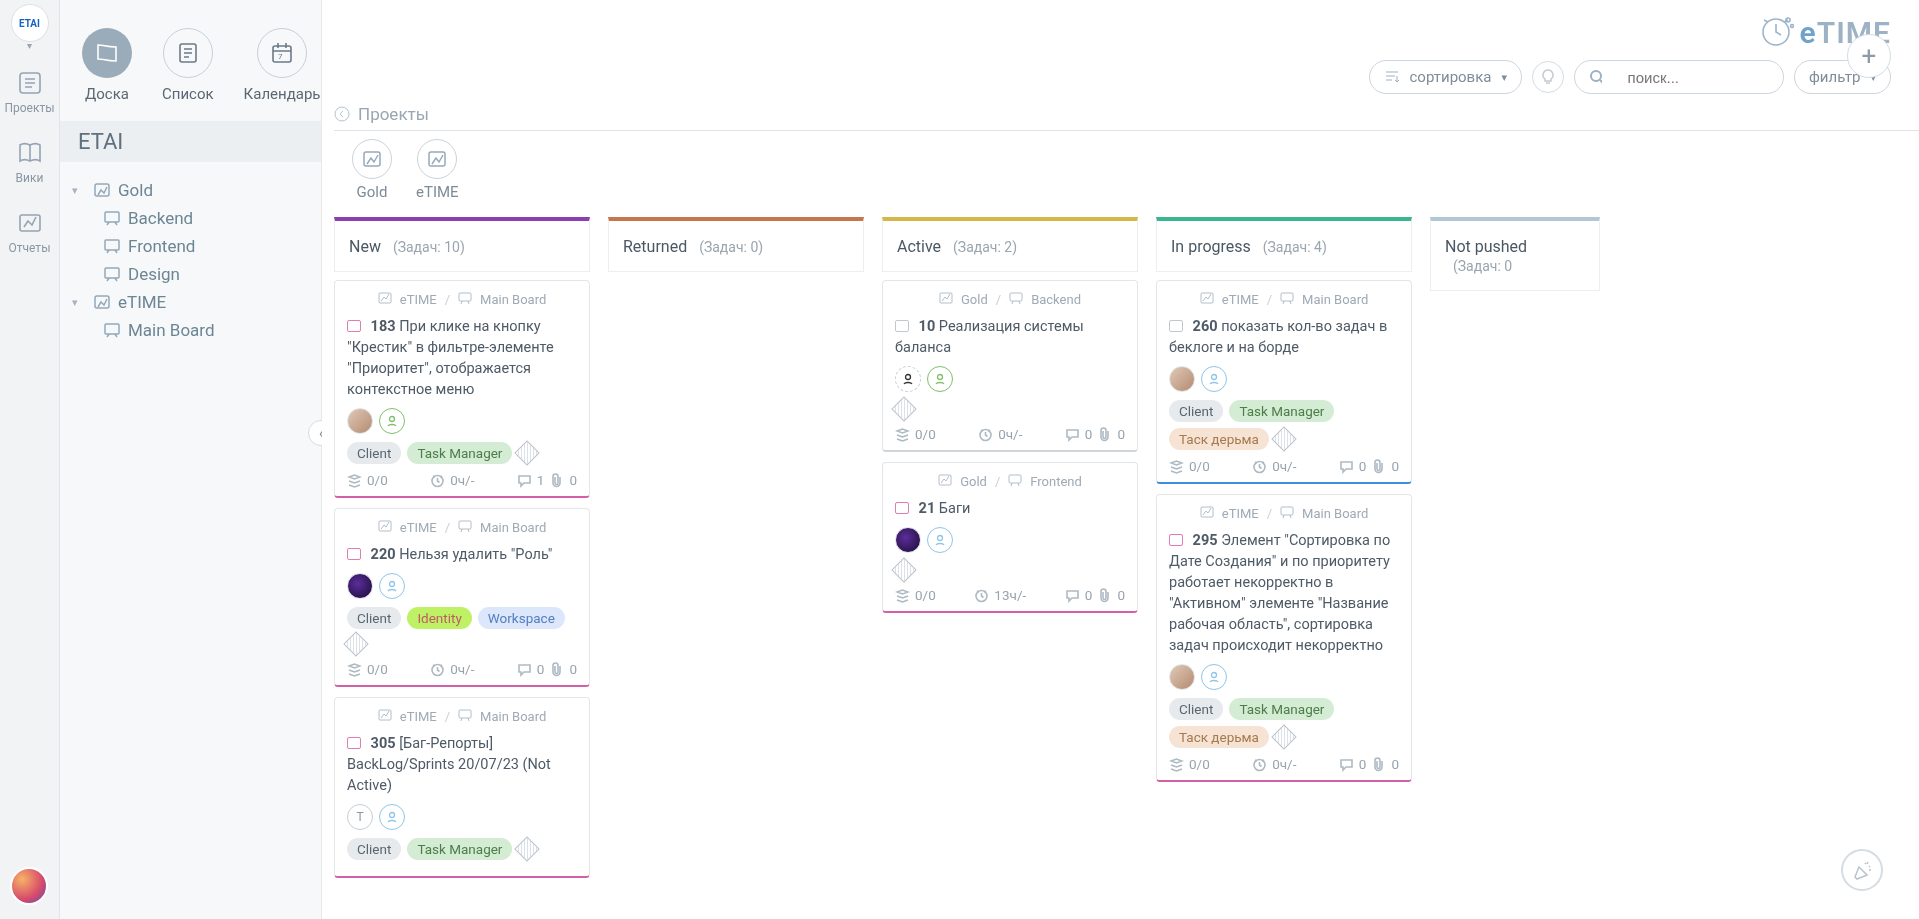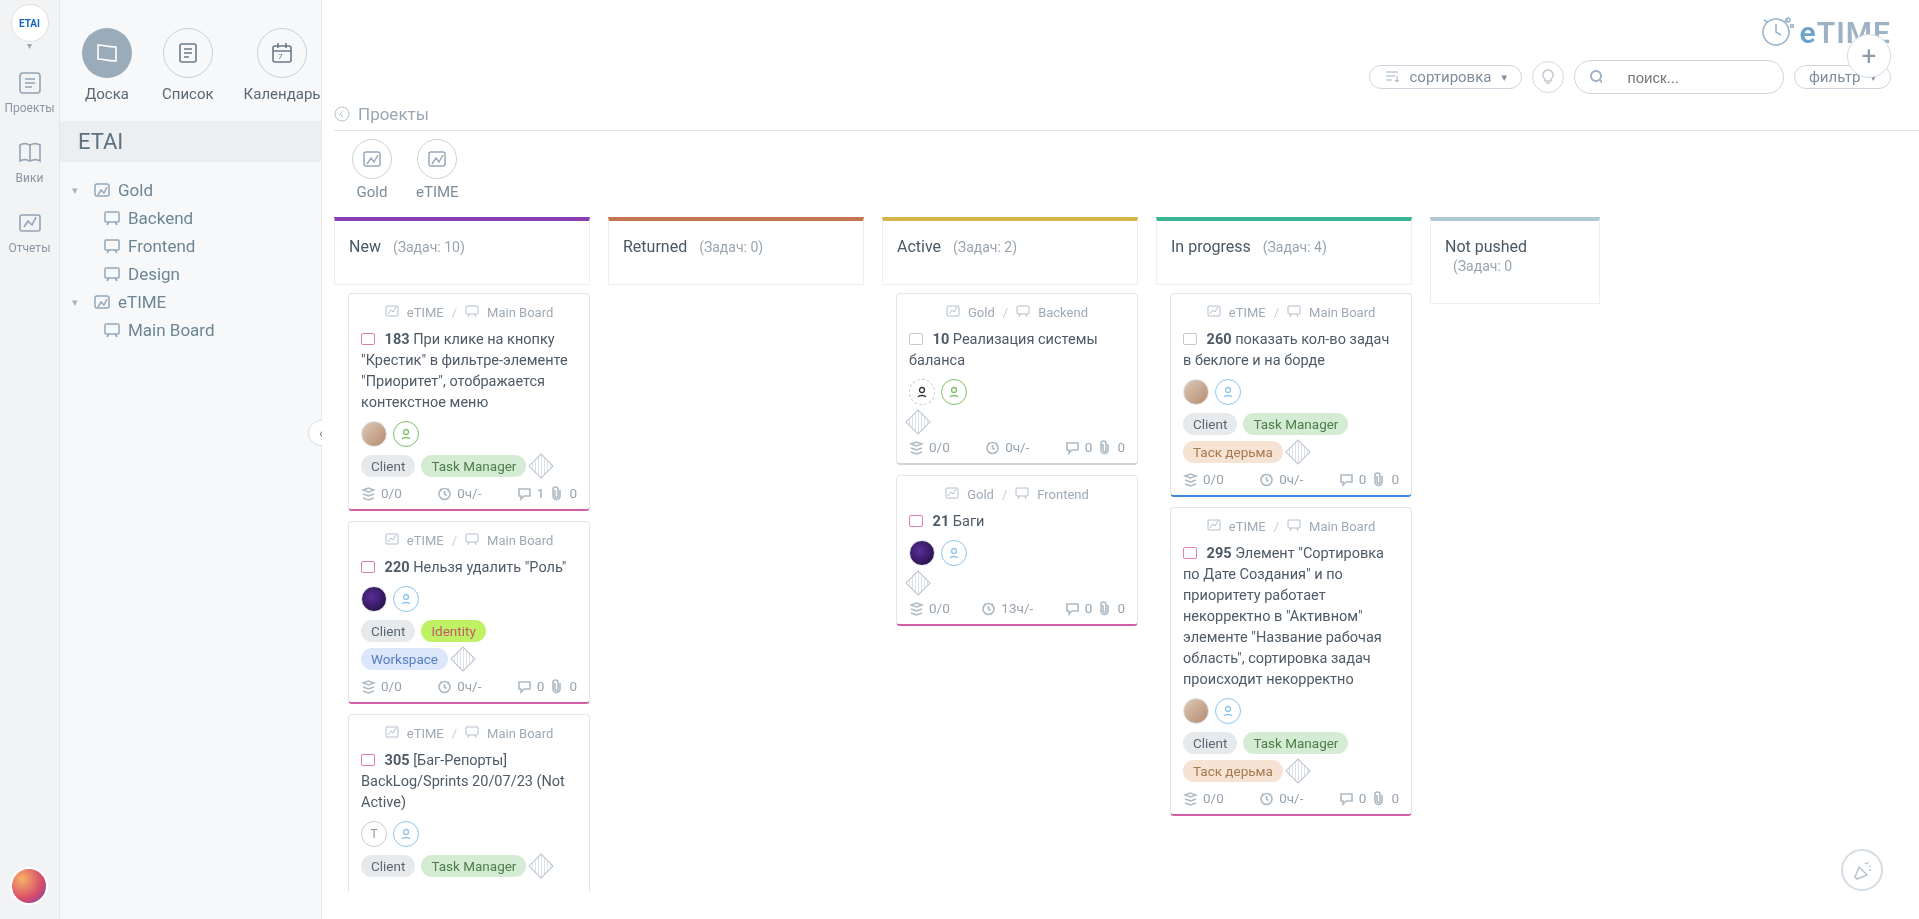--- a/index.html
+++ b/index.html
@@ -70,21 +70,21 @@
 .brand { display:flex; align-items:center; gap:6px; color:#9eb2c6; font-size:30px; font-weight:600; letter-spacing:1px; }
 .brand svg { width:36px; height:36px; stroke:#9bb5cb; fill:none; stroke-width:1.6; }
 
 .toolbar { display:flex; align-items:center; justify-content:flex-end; padding: 6px 28px 4px; gap:10px; }
 .add-btn {
   width:44px; height:44px; border-radius:50%; border:1.5px solid #d4dce3;
   display:flex; align-items:center; justify-content:center; cursor:pointer;
   color:#8e9aa6; font-size:26px; background:#fff;
 }
 .sort-btn, .filter-btn {
-  height:24px; border:1.5px solid #cdd6de; border-radius:22px; background:#fff;
+  height:34px; border:1.5px solid #cdd6de; border-radius:22px; background:#fff;
   display:flex; align-items:center; padding:0 14px; gap:10px; cursor:pointer;
   color:#7f8c99; font-size:15px;
 }
 .sort-btn svg, .filter-btn svg { width:16px; height:16px; stroke:#9fb0c1; fill:none; }
 .assistant-btn {
   width:32px; height:32px; border-radius:50%; border:1.5px solid #d5dce2;
   display:flex; align-items:center; justify-content:center; color:#c1cbd4;
 }
 .search-wrap {
   height:34px; border:1.5px solid #cdd6de; border-radius:22px; background:#fff;
@@ -103,30 +103,30 @@
   width:40px; height:40px; border:1.5px solid #c9d3db; border-radius:50%;
   display:flex; align-items:center; justify-content:center; margin:0 auto 4px;
 }
 .proj-chip svg { width:20px; height:20px; stroke:#97a9ba; fill:none; stroke-width:1.5; }
 
 
 .board { display:flex; gap:18px; padding:4px 0 0 12px; overflow-x:auto; height:calc(100% - 240px); }
 .col { width:256px; flex:0 0 256px; }
 .col:last-child { width:170px; flex:0 0 170px; }
 .col-header {
-  border-top:4px solid; padding:16px 14px 28px; font-size:16px; color:#4a5865;
+  border-top:4px solid; padding:16px 14px 15px; font-size:16px; color:#4a5865;
   border-bottom:1px solid #eceff2; margin-bottom:8px;
   border-left:1px solid #eceff2; border-right:1px solid #eceff2;
 }
 .col-header .count { color:#9aa5af; font-size:14px; margin-left:8px; }
 .cards { display:flex; flex-direction:column; gap:10px; }
 
 .card {
   border:1px solid #e3e7ea; border-radius:4px; background:#fff;
-  border-bottom:2px solid #d25fa8; padding:10px 12px 8px;margin-left:14px;
+  border-bottom:2px solid #d25fa8; padding:10px 12px 8px;
 }
 .card.c-blue { border-bottom-color:#3f8de0; }
 .card.c-gray { border-bottom-color:#d0d5da; }
 .card-path { display:flex; justify-content:center; align-items:center; gap:8px; color:#9faab5; font-size:13px; margin-bottom:8px; }
 .card-path svg { width:14px; height:14px; stroke:#b2bec8; fill:none; }
 .card-title { font-size:14.5px; color:#4e5a66; line-height:1.45; margin-bottom:8px; }
 .card-title .tid { font-weight:700; }
 .card-title .foldicon { display:inline-block; width:14px; height:12px; border:1.5px solid #e07db3; border-radius:2px; margin-right:6px; vertical-align:-1px; }
 .card-title .foldicon.blank { border-color:#c2c8cf; }
 .avatars { display:flex; gap:6px; align-items:center; margin-bottom:8px; }

